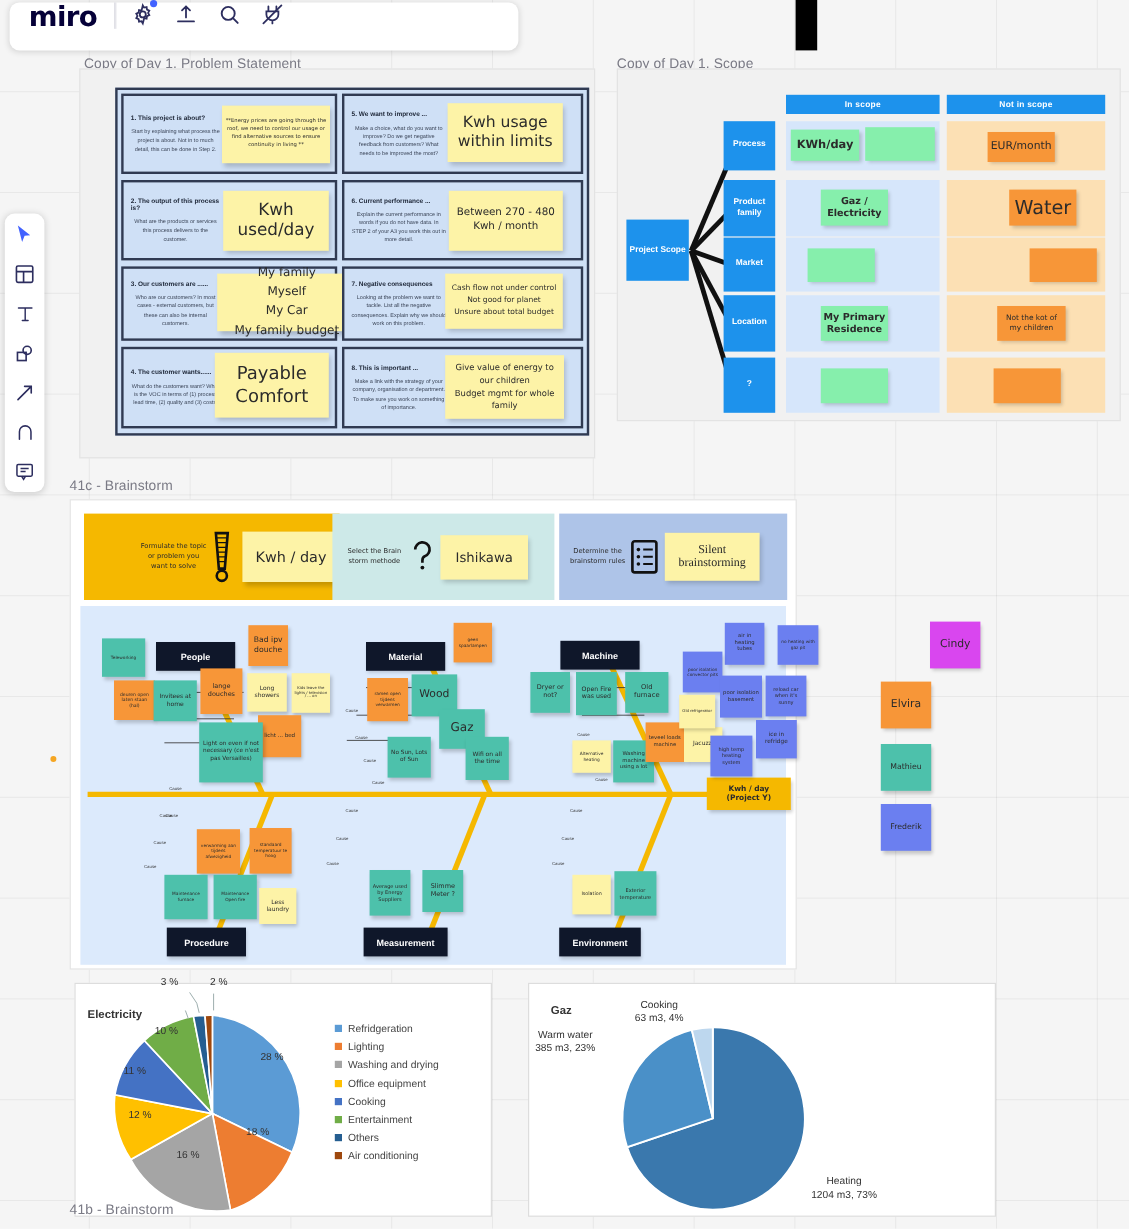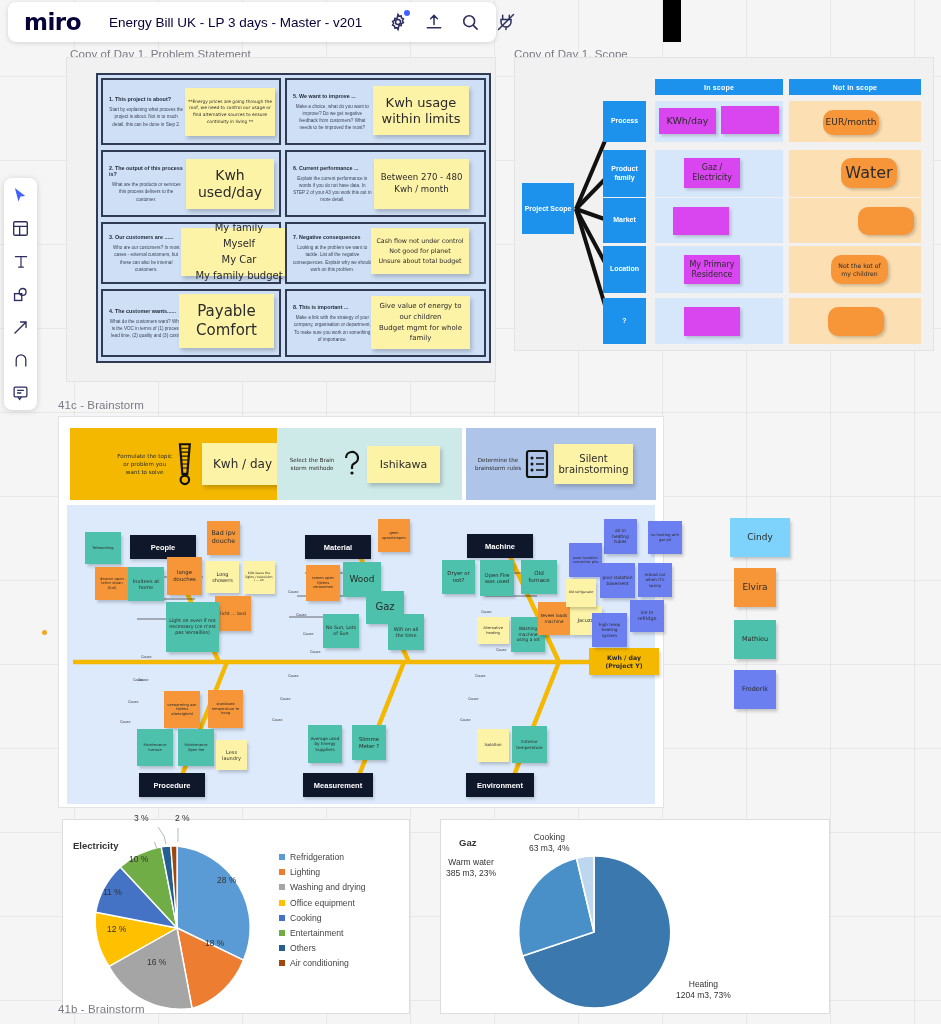--- a/index.html
+++ b/index.html
@@ -14,24 +14,24 @@
     position: absolute; inset: 0;
     background-color: #f5f5f5;
     background-image:
       linear-gradient(to right, rgba(0,0,0,.055) 1px, transparent 1px),
       linear-gradient(to bottom, rgba(0,0,0,.055) 1px, transparent 1px);
     background-size: 84px 84px;
     background-position: -10px -8px;
   }
   
   #topbar {
-    position: absolute; left: 8px; top: 2px; width: 488px; height: 40px;
+    position: absolute; left: 8px; top: 2px; width: 424px; height: 40px;
     background: #fff; border-radius: 8px;
     box-shadow: 0 1px 5px rgba(0,0,0,.14);
-    display: flex; align-items: center; z-index: 40;
+    display: flex; align-items: flex-start; z-index: 40;
   }
   .miro-logo {
     font-size: 23px; font-weight: 700; color: #050038;
     letter-spacing: -.5px; padding: 0 14px 0 16px;
     font-family: "DejaVu Sans", sans-serif;
   }
   .vdiv { width: 1px; height: 22px; background: #e0e0e6; }
   #board-title {
     font-size: 13.5px; color: #050038; padding: 0 14px;
     white-space: nowrap; font-weight: 400;
@@ -92,22 +92,22 @@
     align-items: center; justify-content: center; text-align: center; line-height: 1.2;
   }
   .sc-cell-in { position: absolute; background: #d6e6fb; }
   .sc-cell-out { position: absolute; background: #fce0b4; }
   .sc-note {
     position: absolute; box-shadow: 2px 2px 3px rgba(0,0,0,.18);
     display: flex; align-items: center; justify-content: center;
     text-align: center; color: #2b2b2b; font-family: "DejaVu Sans", sans-serif;
     line-height: 1.22; padding: 2px;
   }
-  .n-yellow { background: #d946ef; }
-  .n-orange { background: #f79638; border-radius: 10px; }
+  .n-yellow { background: #86efac; font-weight: bold; }
+  .n-orange { background: #f79638; }
   #scope-root {
     position: absolute; left: 522px; top: 183px; width: 52px; height: 51px;
     background: #1d92ec; color: #fff; font-size: 7px; font-weight: 700;
     display: flex; flex-direction: column; align-items: center; justify-content: center;
   }
   
   #bs-frame { left: 58px; top: 416px; width: 606px; height: 392px; background: #fff; border: 1px solid #e3e3e3; }
   .bs-band { position: absolute; display: flex; align-items: center; }
   .bs-band-txt {
     font-size: 5.6px; color: #2b2b2b; text-align: center; line-height: 1.45;
@@ -153,21 +153,20 @@
 </head>
 <body>
 
 <div id="canvas"></div>
 <div id="blackbar"></div>
 <div class="dot-orange" style="left:42px;top:630px;"></div>
 
 <div id="topbar">
   <div class="miro-logo">miro</div>
   <div class="vdiv"></div>
-  <div id="board-title">Energy Bill UK - LP 3 days - Master - v201</div>
   <div class="vdiv"></div>
   <div class="tb-icons">
     <div class="tb-ic">
       <svg width="20" height="20" viewBox="0 0 24 24" fill="none" stroke="#2d2e5f" stroke-width="1.8">
         <circle cx="12" cy="12" r="3"></circle>
         <path d="M12 3l1.3 2.2 2.5-.5.4 2.5 2.3 1.1-1.2 2.2 1.2 2.2-2.3 1.1-.4 2.5-2.5-.5L12 21l-1.3-2.2-2.5.5-.4-2.5-2.3-1.1L6.7 13.5 5.5 11.3l2.3-1.1.4-2.5 2.5.5z"></path>
       </svg>
       <span class="badge-dot"></span>
     </div>
     <div class="tb-ic">
@@ -389,21 +388,21 @@
 
 <div class="bs-band" style="left:466px;top:428px;width:190px;height:72px;background:#aec4e8;">
   <div class="bs-band-txt" style="margin-left:6px;width:52px;">Determine the brainstorm rules</div>
   <svg width="26" height="30" viewBox="0 0 26 30">
     <rect x="3" y="2" width="20" height="26" rx="2" fill="none" stroke="#111" stroke-width="2.2"></rect>
     <circle cx="8" cy="9" r="1.5" fill="#111"></circle>
       <circle cx="8" cy="15" r="1.5" fill="#111"></circle>
       <circle cx="8" cy="21" r="1.5" fill="#111"></circle>
     <path d="M12 9h8M12 15h8M12 21h8" stroke="#111" stroke-width="1.7"></path>
   </svg>
-  <div class="bs-note" style="width:79px;height:40px;font-size:10px;margin-left:4px;">Silent brainstorming</div>
+  <div class="bs-note" style="width:79px;height:40px;font-size:10px;margin-left:4px;font-family:Liberation Serif, serif;">Silent brainstorming</div>
 </div>
 
 <div id="fish">
   <svg style="position:absolute;inset:0;width:588px;height:299px;">
     <g stroke="#f5b800" stroke-width="4.5" fill="none">
       <line x1="6" y1="157" x2="528" y2="157"></line>
       <line x1="100" y1="45" x2="152" y2="157"></line>
       <line x1="290" y1="45" x2="342" y2="157"></line>
       <line x1="440" y1="45" x2="492" y2="157"></line>
       <line x1="108" y1="288" x2="160" y2="157"></line>
@@ -491,21 +490,21 @@
 <div class="st c-teal" style="left:137px;top:729px;width:36px;height:37px;font-size:3.6px;">Maintenance furnace</div>
 <div class="st c-teal" style="left:178px;top:729px;width:36px;height:37px;font-size:3.6px;">Maintenance Open fire</div>
 <div class="st c-yellow" style="left:216px;top:740px;width:31px;height:30px;font-size:5px;">Less laundry</div>
 
 <div class="st c-teal" style="left:308px;top:725px;width:34px;height:38px;font-size:4.2px;">Average used by Energy Suppliers</div>
 <div class="st c-teal" style="left:352px;top:725px;width:34px;height:35px;font-size:5.4px;">Slimme Meter ?</div>
 
 <div class="st c-yellow" style="left:477px;top:729px;width:32px;height:33px;font-size:4px;">Isolation</div>
 <div class="st c-teal" style="left:512px;top:726px;width:35px;height:37px;font-size:4.2px;">Exterior temperature</div>
 
-<div class="st" style="left:730px;top:518px;width:60px;height:39px;background:#7dd3fc;font-size:9px;">Cindy</div>
+<div class="st" style="left:775px;top:518px;width:42px;height:39px;background:#d946ef;font-size:9px;">Cindy</div>
 <div class="st" style="left:734px;top:568px;width:42px;height:39px;background:#f79638;font-size:9px;">Elvira</div>
 <div class="st" style="left:734px;top:620px;width:42px;height:39px;background:#4dc1ab;font-size:6.5px;">Mathieu</div>
 <div class="st" style="left:734px;top:670px;width:42px;height:39px;background:#6b7ff0;font-size:6.5px;">Frederik</div>
 
 <div class="chart-box" id="chart-elec">
   <div class="chart-title" style="left:10px;top:20px;">Electricity</div>
   <svg style="position:absolute;left:28px;top:22px;" width="172" height="172" viewBox="0 0 172 172">
 
     <path d="M86 86 L86 4 A82 82 0 0 1 152.4 118.2 Z" fill="#5b9bd5" stroke="#fff" stroke-width="1.4"></path>
     <path d="M86 86 L152.4 118.2 A82 82 0 0 1 101.1 166.5 Z" fill="#ed7d31" stroke="#fff" stroke-width="1.4"></path>

